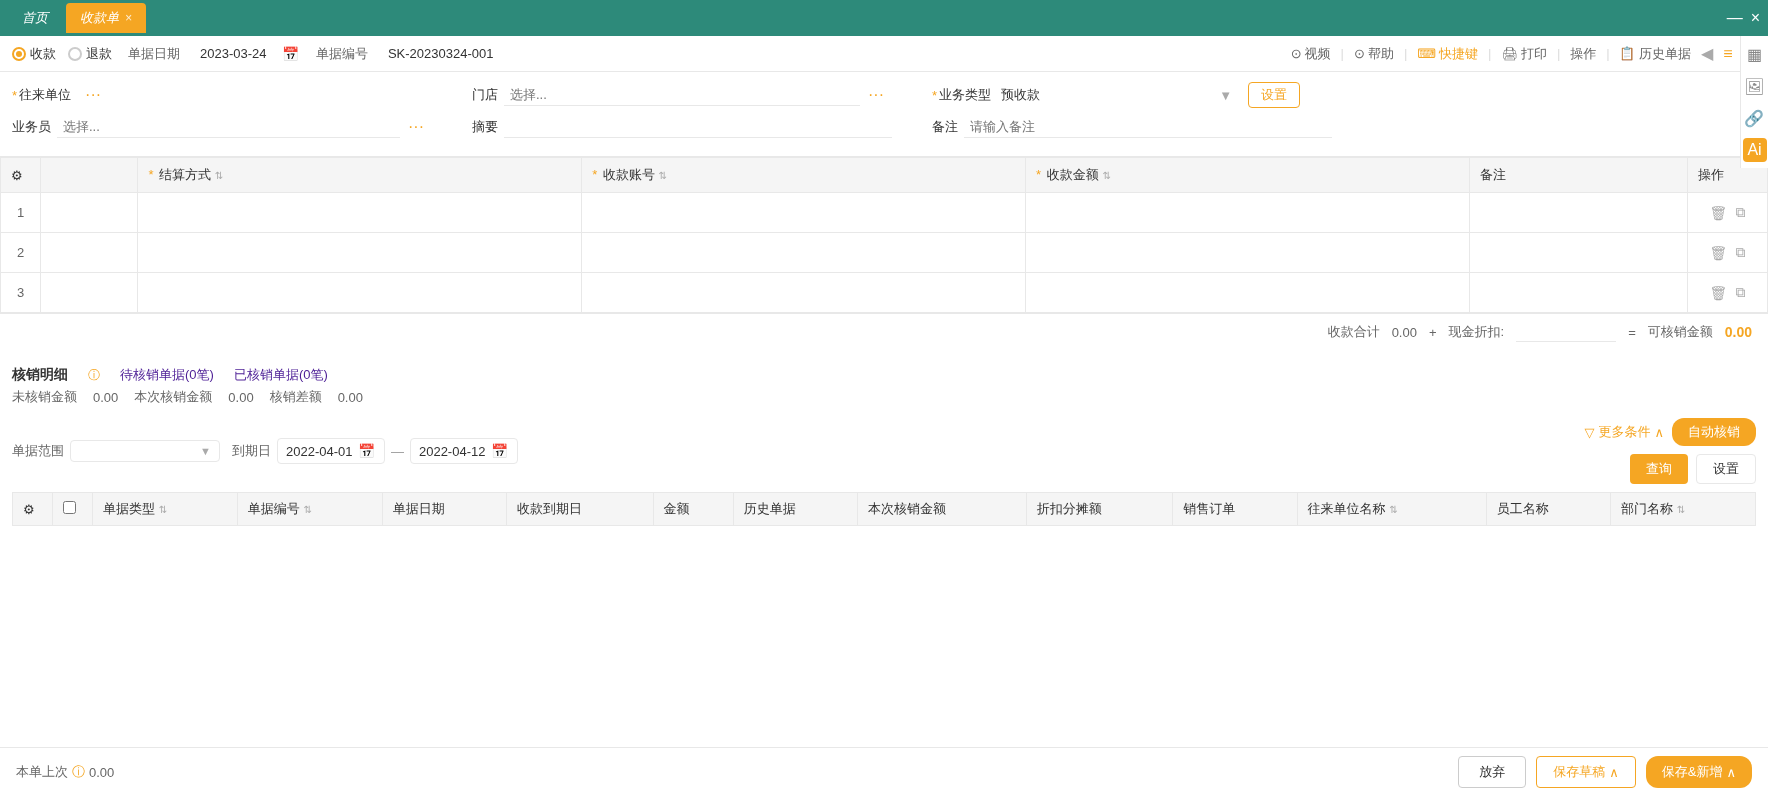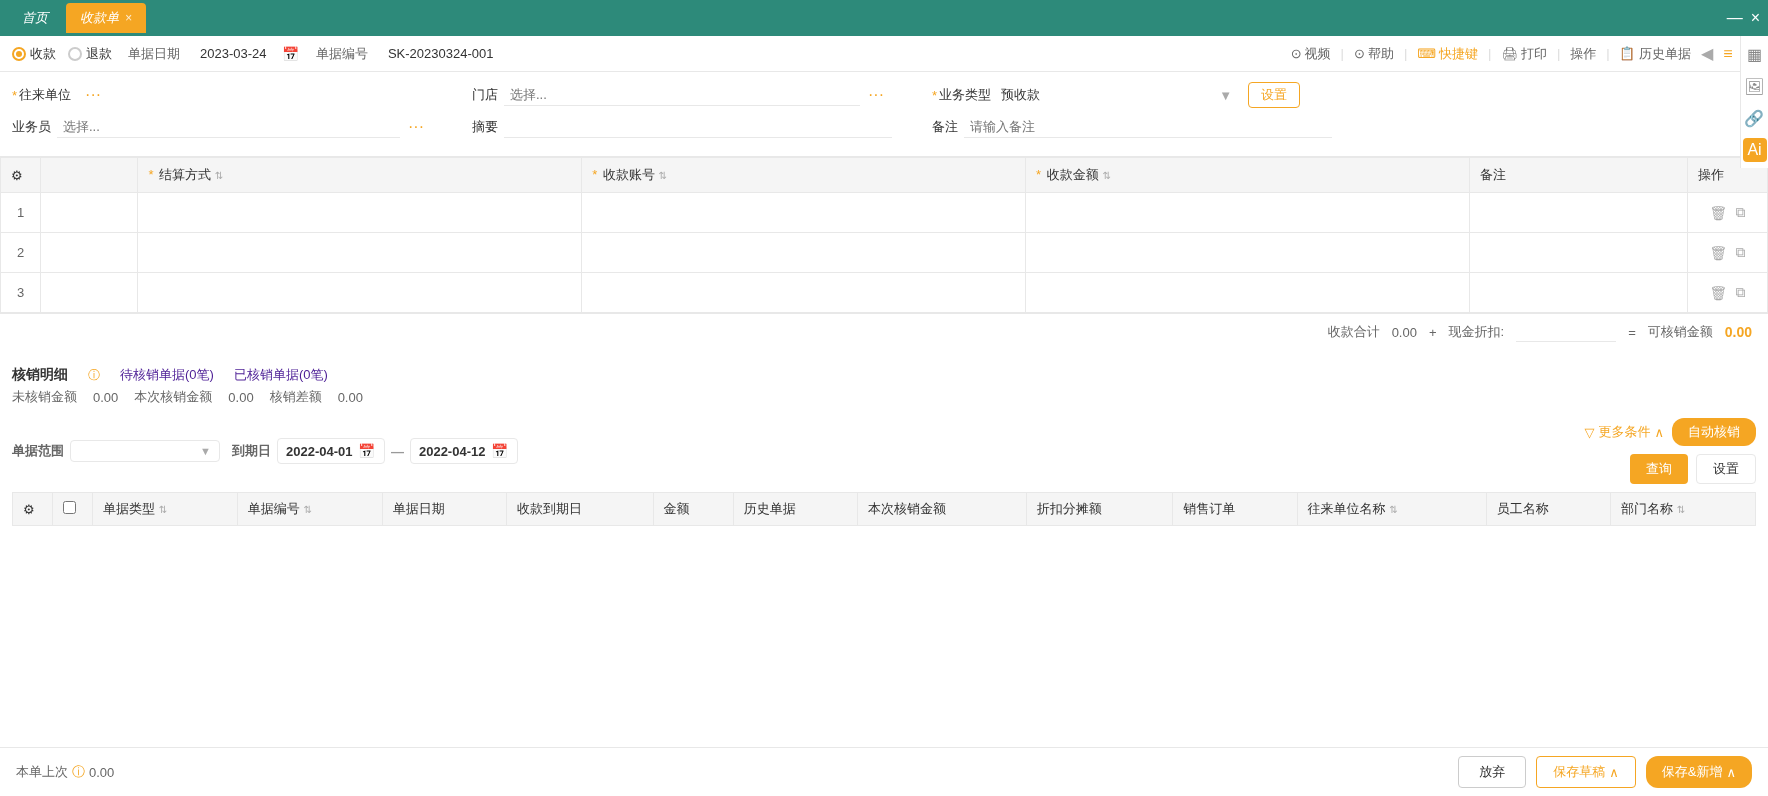--- a/index.html
+++ b/index.html
@@ -70,21 +70,21 @@
     .summary-input { border: none; border-bottom: 1px solid #e8e8e8; width: 100px; text-align: right; outline: none; font-size: 13px; padding: 2px 4px; }
 
     
     .verif-section { background: #fff; margin-top: 6px; padding: 10px 12px; flex: 1; overflow: hidden; display: flex; flex-direction: column; }
     .verif-header { display: flex; align-items: center; gap: 20px; margin-bottom: 0; }
     .verif-title { font-size: 14px; font-weight: bold; color: #333; }
     .info-icon { color: #f5a623; font-size: 12px; cursor: pointer; }
     .verif-tab { color: #4c1d95; font-size: 13px; cursor: pointer; }
     .verif-stats { display: flex; align-items: center; gap: 16px; padding: 4px 0; font-size: 13px; color: #666; margin-bottom: 8px; }
     .verif-filter-row { display: flex; align-items: center; justify-content: space-between; margin-bottom: 8px; }
-    .filter-left { display: flex; align-items: center; gap: 12px; flex: 1; font-weight: bold; }
+    .filter-left { display: flex; align-items: center; gap: 12px; flex: 1; }
     .filter-field { display: flex; align-items: center; gap: 6px; }
     .filter-label { color: #666; white-space: nowrap; }
     .filter-select { border: 1px solid #e8e8e8; border-radius: 4px; padding: 4px 8px; font-size: 13px; display: flex; align-items: center; gap: 8px; cursor: pointer; min-width: 150px; }
     .filter-date { border: 1px solid #e8e8e8; border-radius: 4px; padding: 4px 8px; font-size: 13px; display: flex; align-items: center; gap: 6px; cursor: pointer; }
     .filter-dash { color: #999; }
     .filter-right { display: flex; align-items: center; gap: 8px; }
     .more-cond-btn { color: #f5a623; cursor: pointer; font-size: 13px; display: flex; align-items: center; gap: 4px; }
     .query-btn { background: #f5a623; color: #fff; border: none; border-radius: 4px; padding: 5px 16px; cursor: pointer; font-size: 13px; }
     .set-btn { background: #fff; border: 1px solid #e8e8e8; color: #333; border-radius: 4px; padding: 5px 16px; cursor: pointer; font-size: 13px; }
     .auto-btn { background: #f5a623; color: #fff; border: none; border-radius: 12px; padding: 5px 16px; cursor: pointer; font-size: 13px; }

